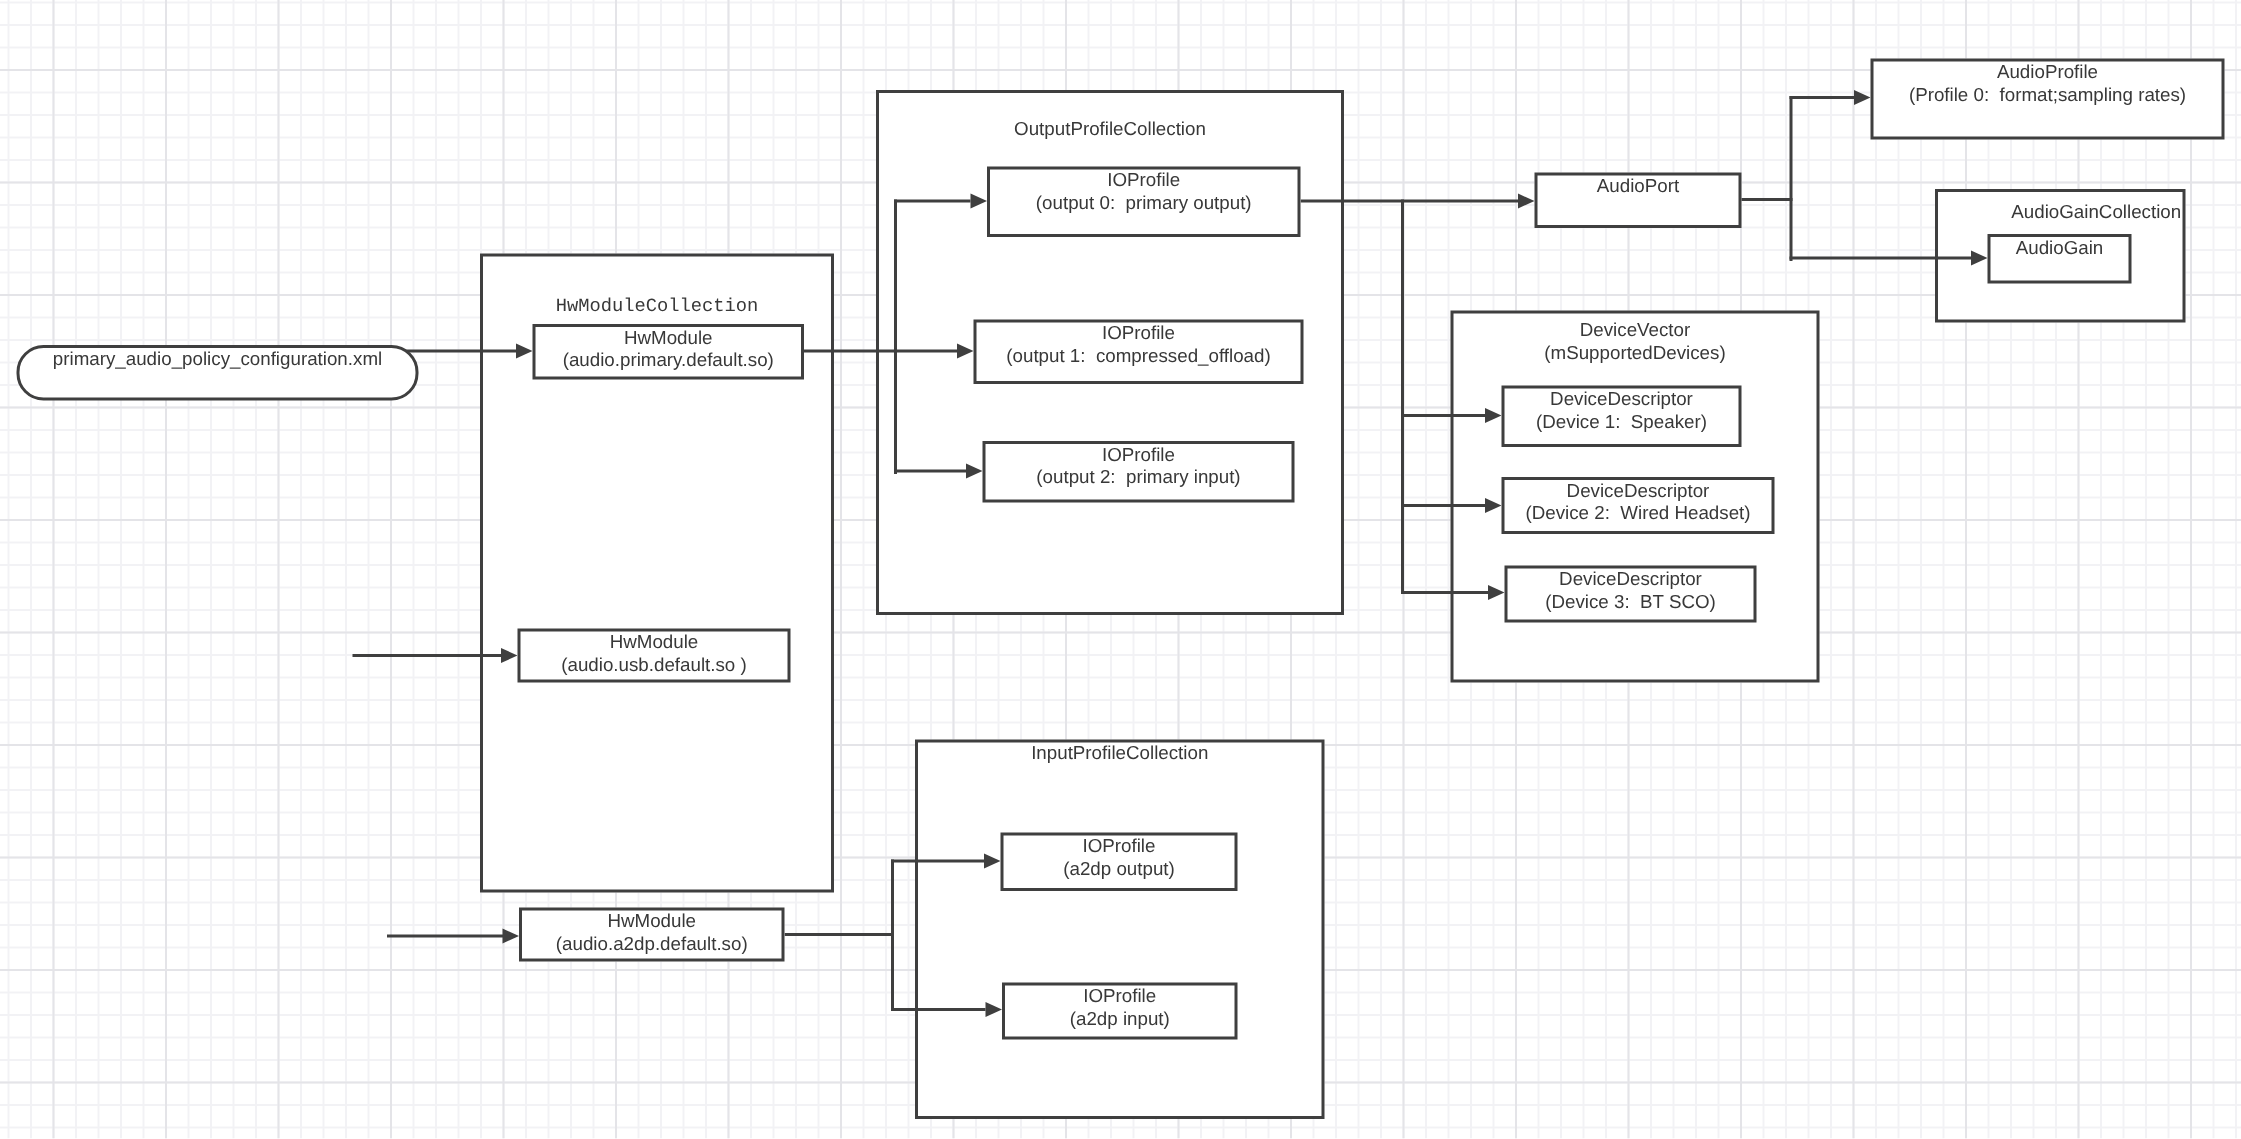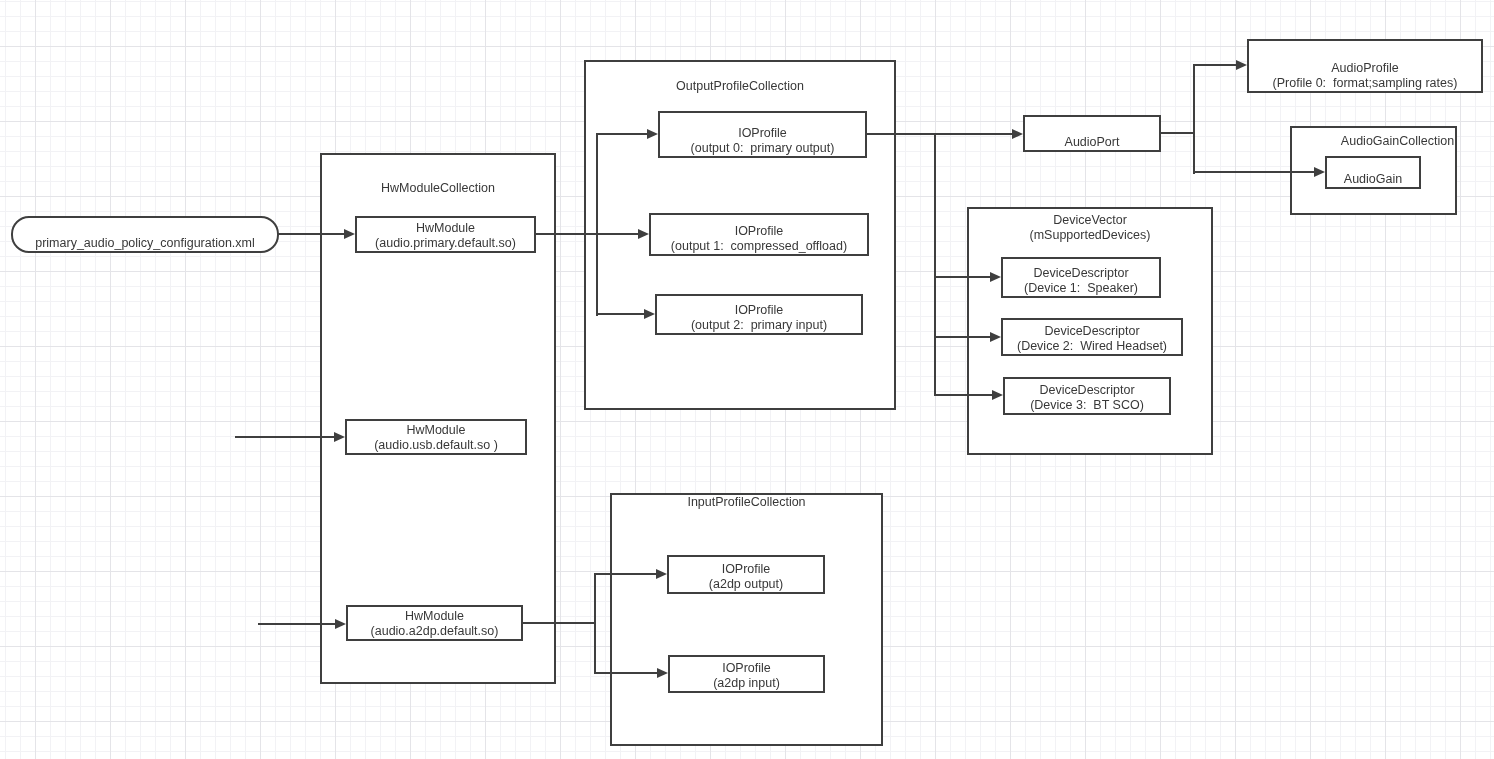--- a/index.html
+++ b/index.html
@@ -32,21 +32,21 @@
     font-size: 12.5px;
     line-height: 15px;
     white-space: pre-wrap;
   }
 
   .node {
     position: absolute;
     background: #ffffff;
     border: 2px solid #3f3f3f;
     display: flex;
-    align-items: flex-end;
+    align-items: flex-start;
     justify-content: center;
     text-align: center;
     z-index: 3;
   }
   .node-label {
     color: #383838;
     font-size: 12.5px;
     line-height: 15px;
     white-space: pre-wrap;
   }
@@ -58,21 +58,21 @@
     border-top: 5px solid transparent;
     border-bottom: 5px solid transparent;
     border-left: 11px solid #3f3f3f;
   }
 </style>
 </head>
 <body>
 
 <div class="canvas">
 
-  <div class="group" style="left:320px; top:153px; width:236px; height:531px;">
+  <div class="group" style="left:320px; top:169px; width:236px; height:426px;font-family:Liberation Mono, monospace;">
     <div class="group-title" style="margin-top:26px;">HwModuleCollection</div>
   </div>
 
   <div class="group" style="left:584px; top:60px; width:312px; height:350px;">
     <div class="group-title" style="margin-top:17px;">OutputProfileCollection</div>
   </div>
 
   <div class="group" style="left:610px; top:493px; width:273px; height:253px;">
     <div class="group-title" style="margin-top:0;">InputProfileCollection</div>
   </div>
@@ -122,21 +122,21 @@
   <div class="hl" style="left:1193px; top:171px; width:121px;"></div>
   <div class="ah" style="left:1314px; top:167px;"></div>
 
   <div class="hl" style="left:523px; top:622px; width:73px;"></div>
   <div class="vl" style="left:594px; top:573px; height:101px;"></div>
   <div class="hl" style="left:594px; top:573px; width:62px;"></div>
   <div class="ah" style="left:656px; top:569px;"></div>
   <div class="hl" style="left:594px; top:672px; width:63px;"></div>
   <div class="ah" style="left:657px; top:668px;"></div>
 
-  <div class="node" style="left:11px; top:216px; width:268px; height:37px;border-radius:18px;">
+  <div class="node" style="left:11px; top:230px; width:268px; height:37px;border-radius:18px;">
     <span class="node-label">primary_audio_policy_configuration.xml</span>
   </div>
 
 
 
   <div class="node" style="left:355px; top:216px; width:181px; height:37px;">
     <span class="node-label">HwModule
 (audio.primary.default.so)</span>
   </div>
 

